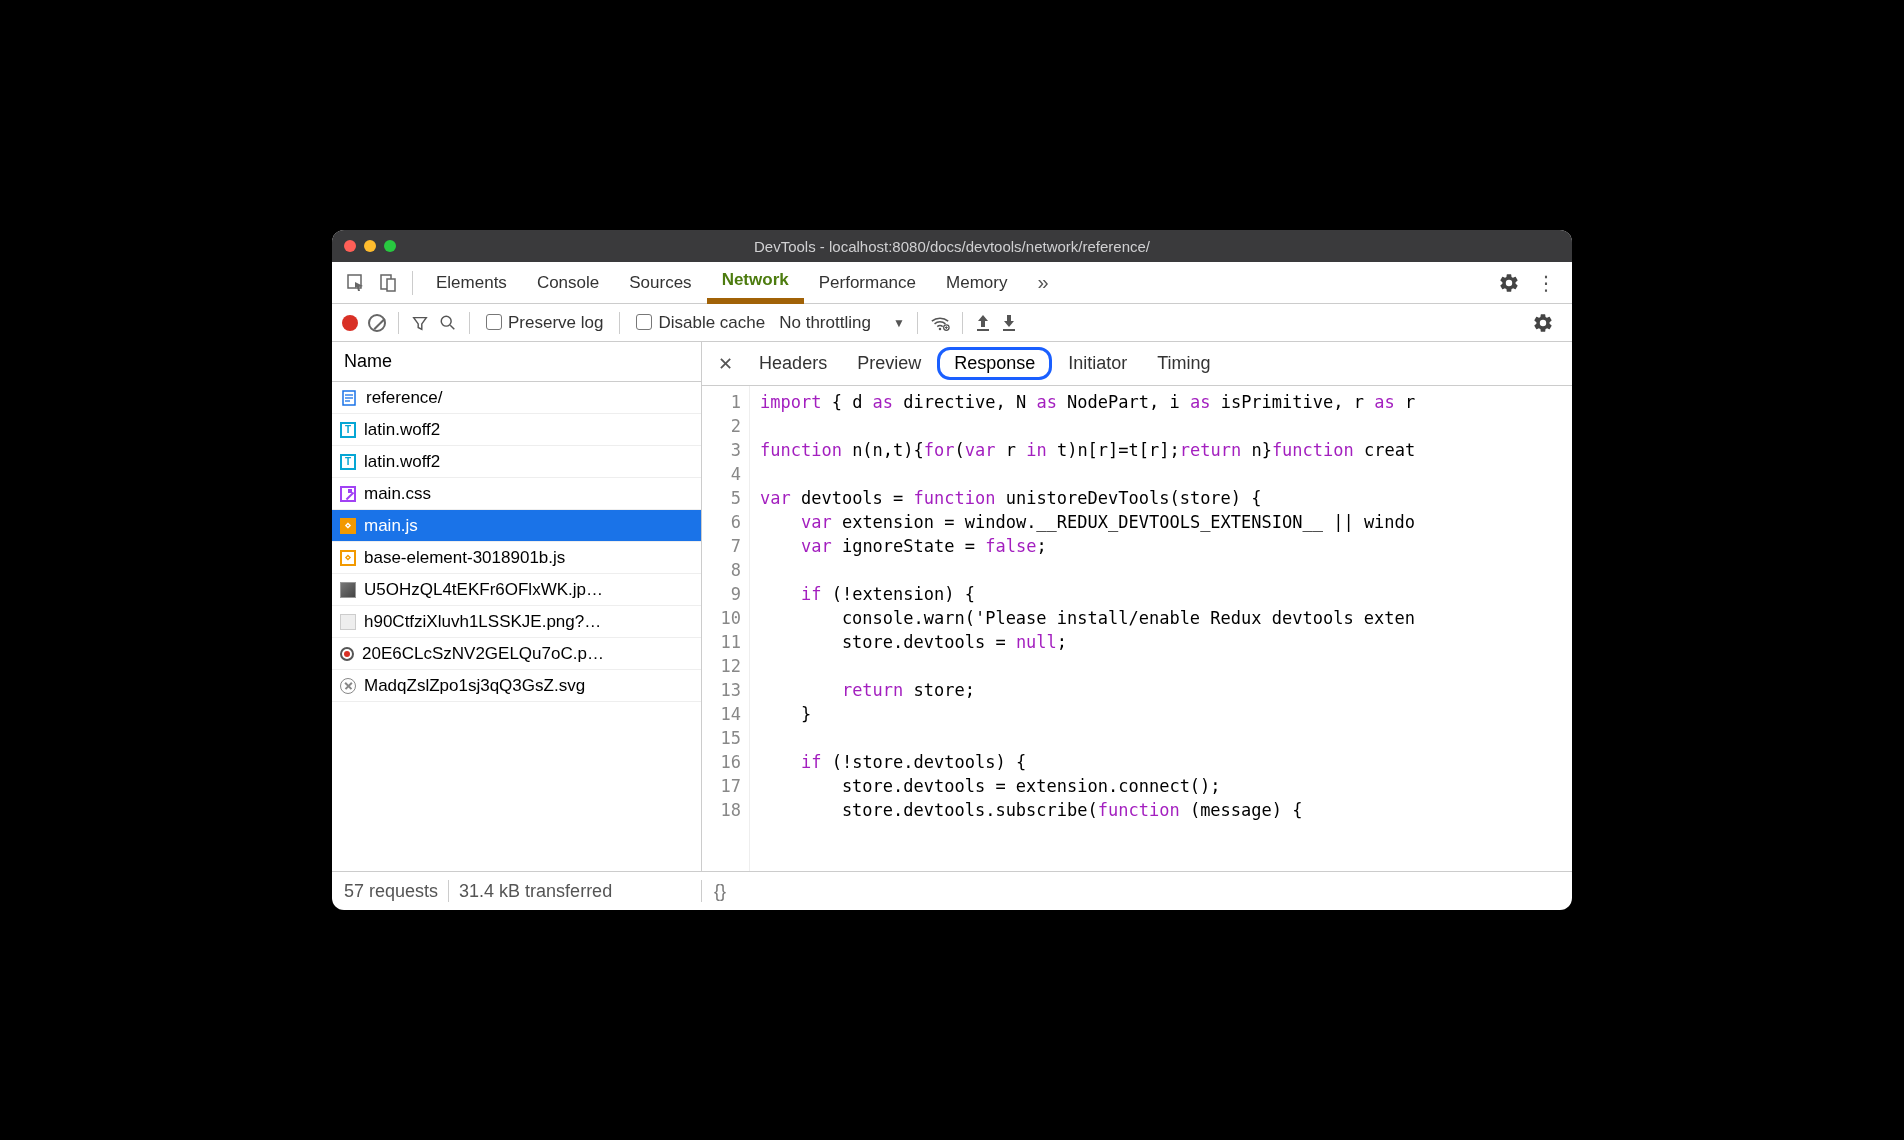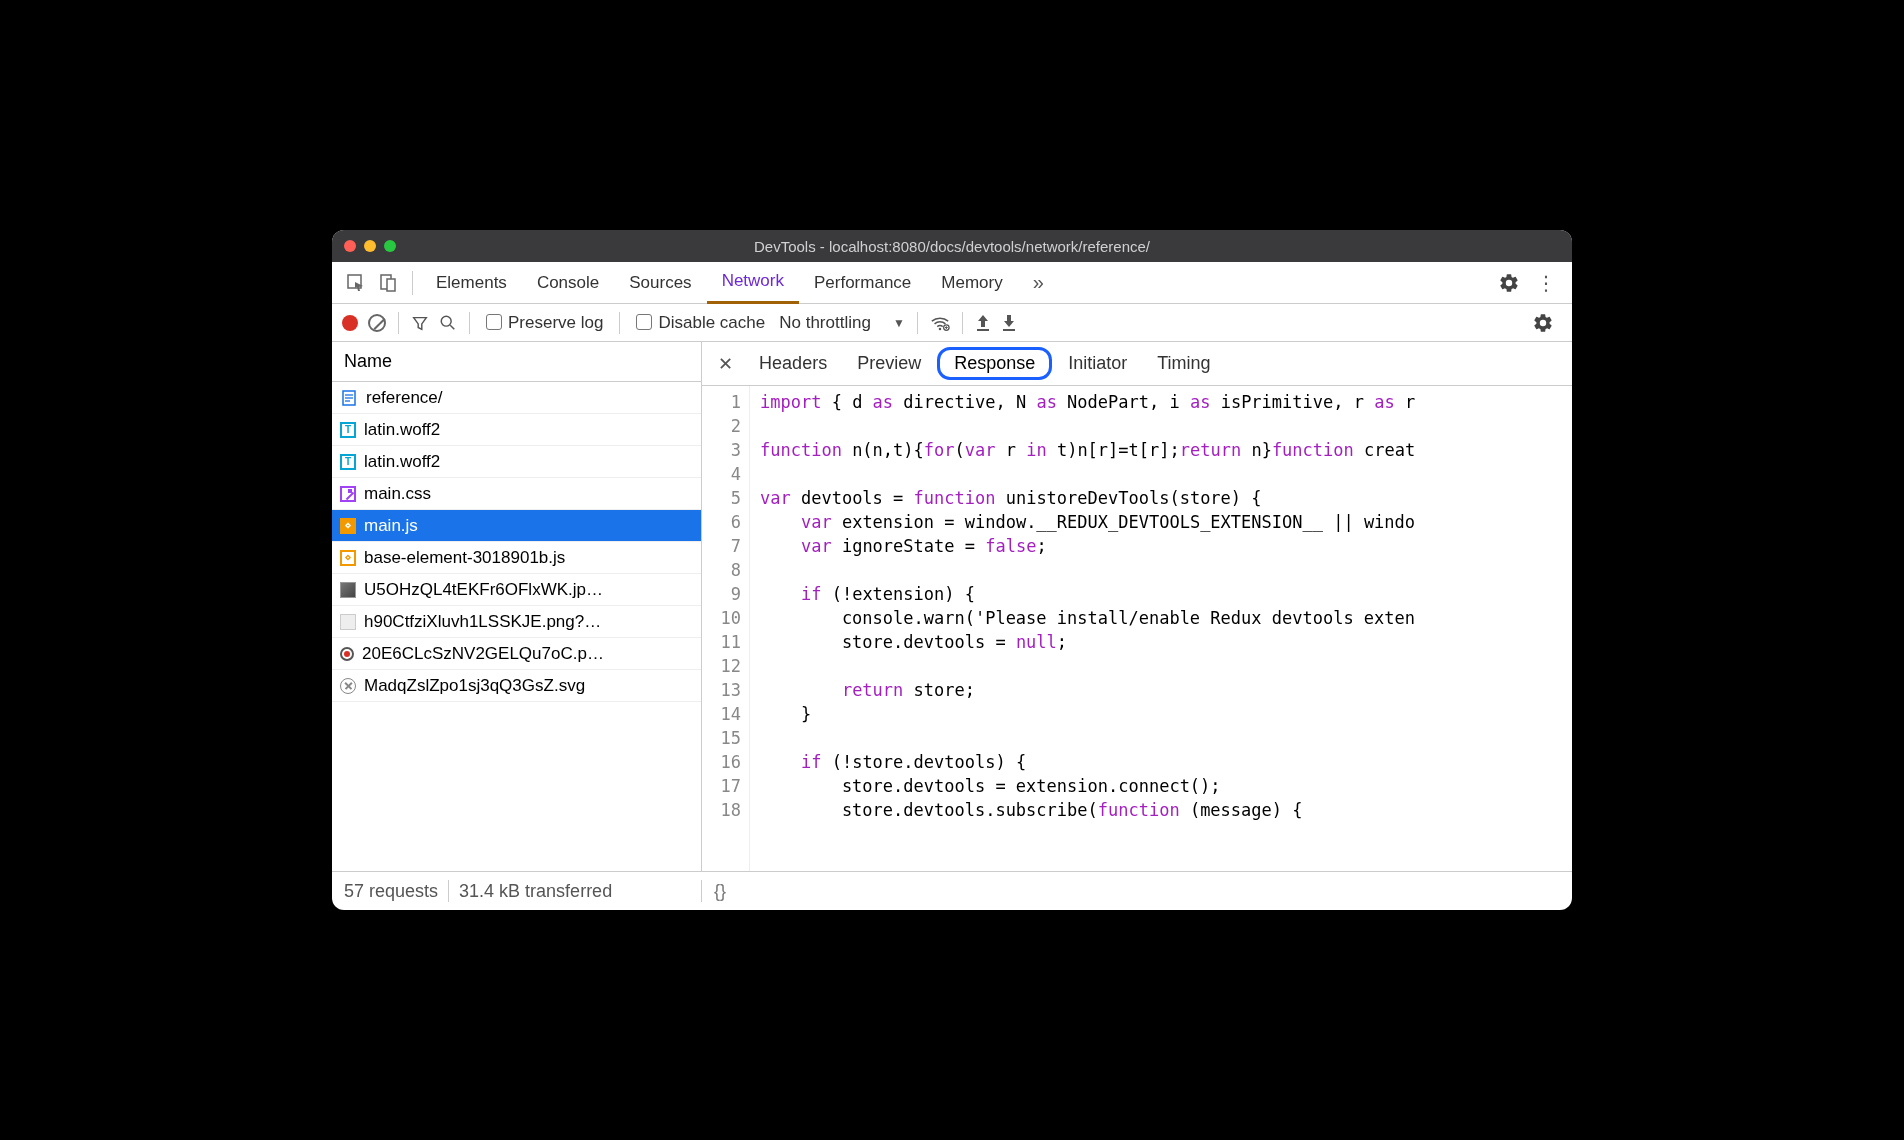--- a/index.html
+++ b/index.html
@@ -69,23 +69,23 @@
     width: 1px; height: 24px; background: #ccc; margin: 0 8px;
   }
   .tab-item {
     padding: 0 15px;
     height: 42px;
     display: flex;
     align-items: center;
     cursor: pointer;
   }
   .tab-item.active {
-    border-bottom: 3px solid #a16207;
-    color: #6d28d9;
-    font-weight: 400;
+    border-bottom: 6px solid #a16207;
+    color: #4d7c0f;
+    font-weight: 700;
   }
   .tabbar .spacer { flex: 1; }
   .gear { font-size: 22px; color: #555; padding: 0 8px; }
   .kebab { font-size: 20px; color: #555; padding: 0 8px; }
 
   
   .toolbar {
     height: 38px;
     border-bottom: 1px solid #ccc;
     display: flex;

